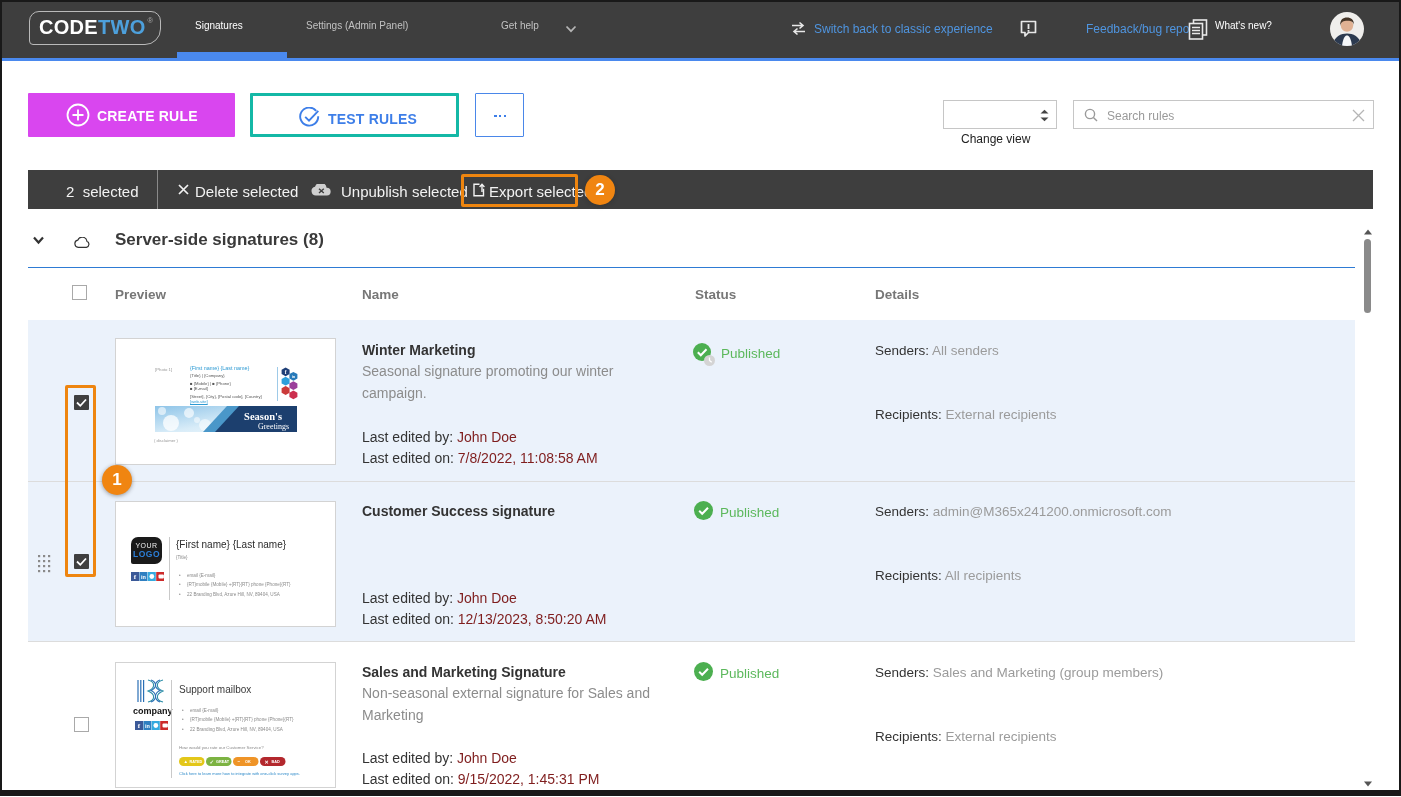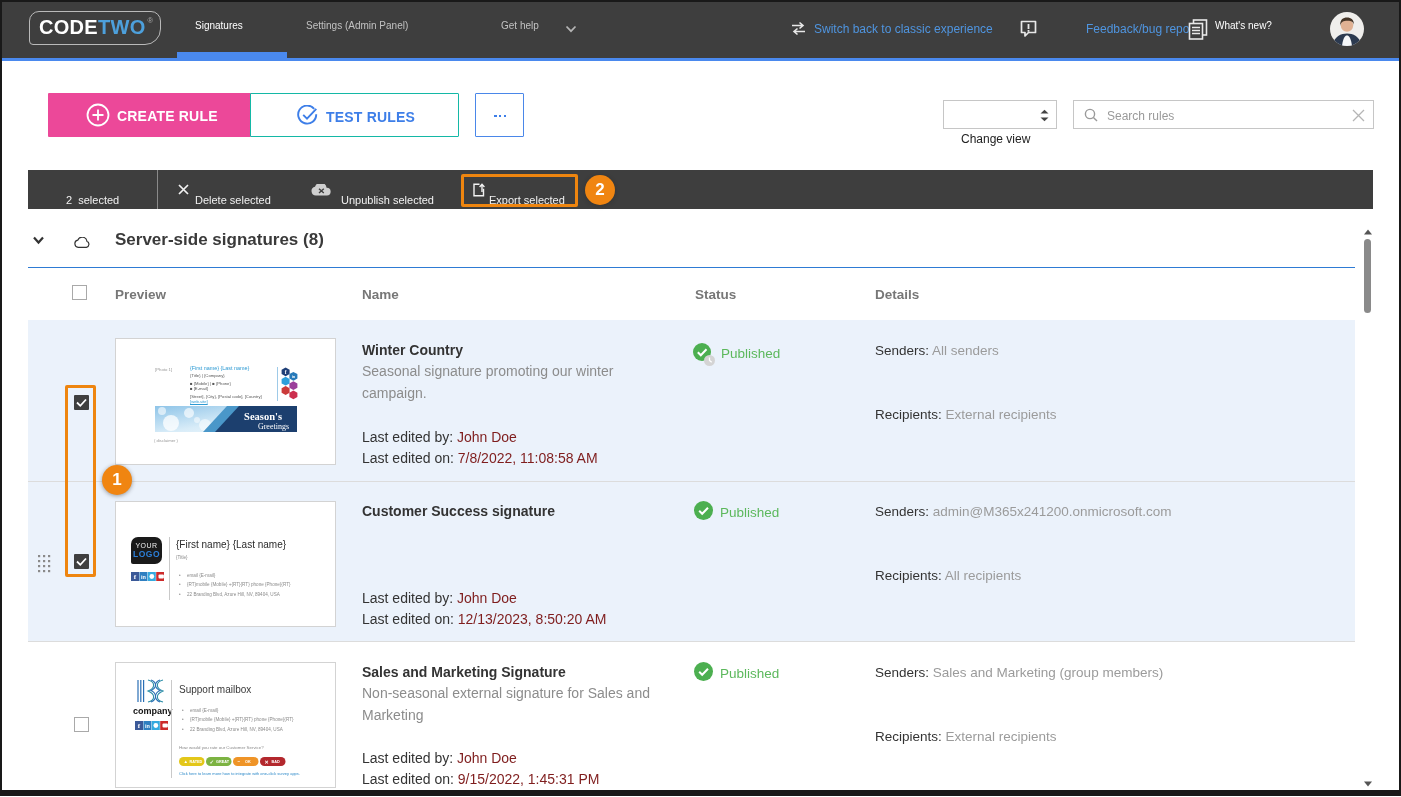--- a/index.html
+++ b/index.html
@@ -16,31 +16,31 @@
   border:1.4px solid #b9b9b9; border-radius:10px 10px 16px 4px;
   color:#fff; font-size:20px; font-weight:bold; letter-spacing:0.3px; line-height:30px; padding-left:9px; }
 #logo b { color:#4da0dc; }
 #logo .r { position:absolute; right:7px; top:5px; font-size:7.5px; color:#aaa; letter-spacing:0; font-weight:normal; line-height:1; }
 .navitem { position:absolute; top:20px; font-size:10px; color:#c2c2c2; white-space:nowrap; }
 .navitem.on { color:#fff; }
 .navlink { position:absolute; top:22px; font-size:12px; color:#4f95e0; white-space:nowrap; }
 
 
 .btn { position:absolute; top:93px; height:44px; border-radius:1px; }
-#btn-create { left:28px; width:207px; background:#ec4899; color:#fff;margin-left:20px; }
-#btn-test { left:250px; width:209px; background:#fff; border:1px solid #14b8a6; color:#3d7ee8; }
+#btn-create { left:28px; width:207px; background:#d946ef; color:#fff; }
+#btn-test { left:250px; width:209px; background:#fff; border:3px solid #14b8a6; color:#3d7ee8; }
 #btn-more { left:475px; width:49px; background:#fff; border:1px solid #4a87e9; color:#3d7ee8; }
 .btxt { position:absolute; top:15px; font-size:14px; font-weight:bold; letter-spacing:0.2px; white-space:nowrap; }
 
 
 .inbox { position:absolute; top:100px; height:29px; border:1px solid #c6c6c6; background:#fff; }
 
 
 #abar { position:absolute; left:28px; top:170px; width:1345px; height:39px; background:#3e3e3e; }
-.abartxt { position:absolute; top:13px; font-size:11px; color:#f2f2f2; white-space:nowrap;margin-top:11px; }
+.abartxt { position:absolute; top:13px; font-size:15px; color:#f2f2f2; white-space:nowrap; }
 
 
 .orect { position:absolute; border:3px solid #ee850f; border-radius:2px; }
 .obadge { position:absolute; background:#f08511; border-radius:50%; color:#fff;
   font-weight:bold; text-align:center; box-shadow:0 1px 4px rgba(40,40,40,0.45); }
 
 
 #secttl { position:absolute; left:115px; top:230px; font-size:17px; font-weight:bold; color:#3a3a3a; }
 #blueline { position:absolute; left:28px; top:267px; width:1327px; height:1px; background:#2e7bd4; }
 .colhdr { position:absolute; top:287px; font-size:13.5px; font-weight:bold; color:#777; }
@@ -234,21 +234,21 @@
       <circle cx="50" cy="19" r="6" fill="#fff" opacity="0.55"></circle>
       <circle cx="7" cy="5" r="4" fill="#fff" opacity="0.6"></circle>
       <circle cx="42" cy="14" r="3" fill="#fff" opacity="0.5"></circle>
       <polygon points="72,0 142,0 142,26 48,26" fill="#4a97c9"></polygon>
       <polygon points="84,0 142,0 142,26 60,26" fill="#1c3f6e"></polygon>
       <text x="127" y="14" font-size="10.5" fill="#fff" text-anchor="end" font-family="Liberation Serif" font-weight="bold">Season's</text>
       <text x="134" y="22.5" font-size="8" fill="#fff" text-anchor="end" font-family="Liberation Serif">Greetings</text>
     </svg>
     <div class="tt" style="left:38px; top:98.5px; font-size:4.2px; color:#999;">( disclaimer )</div>
   </div>
-  <div class="name" style="top:342px;">Winter Country</div>
+  <div class="name" style="top:342px;">Winter Marketing</div>
   <div class="desc" style="top:363px;">Seasonal signature promoting our winter</div>
   <div class="desc" style="top:385px;">campaign.</div>
   <div class="lbl" style="top:429px;">Last edited by: <span>John Doe</span></div>
   <div class="lbl" style="top:450px;">Last edited on: <span>7/8/2022, 11:08:58 AM</span></div>
   <svg class="abs" style="left:693px; top:343px;" width="23" height="24" viewBox="0 0 23 24">
     <circle cx="9" cy="9" r="9" fill="#4caf50"></circle>
     <path d="M4.8 9.2 L7.8 12.2 L13.5 6.2" stroke="#fff" stroke-width="2" fill="none"></path>
     <circle cx="16.5" cy="17.5" r="5.5" fill="#d4d4d4"></circle>
     <path d="M16.5 14.5 v3 l2.2 1.8" stroke="#fff" stroke-width="1.3" fill="none"></path>
   </svg>

